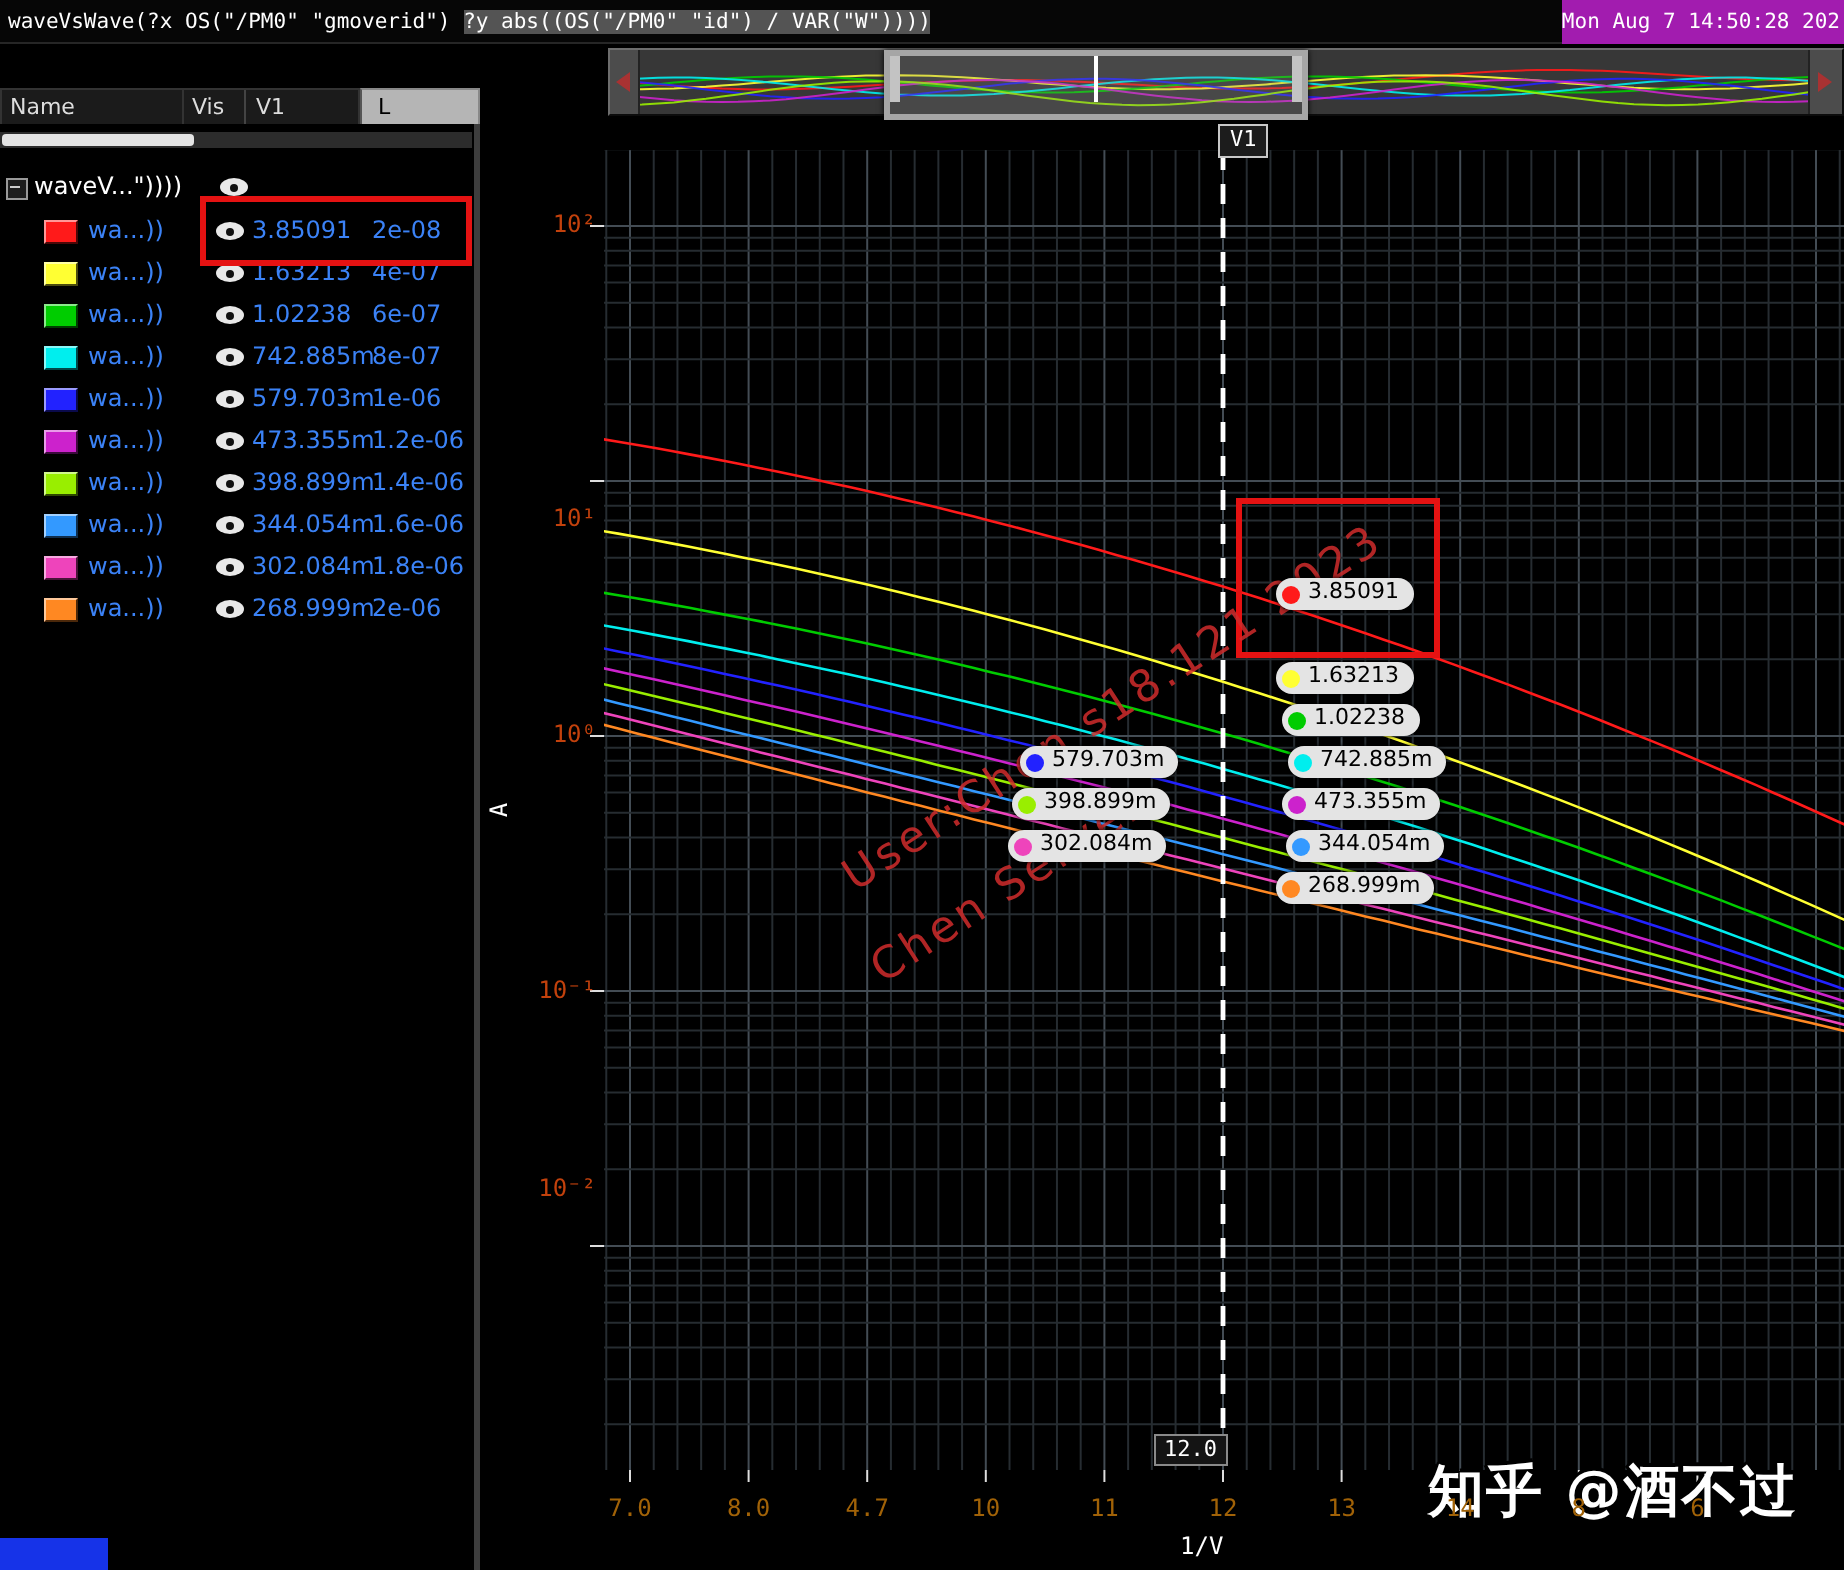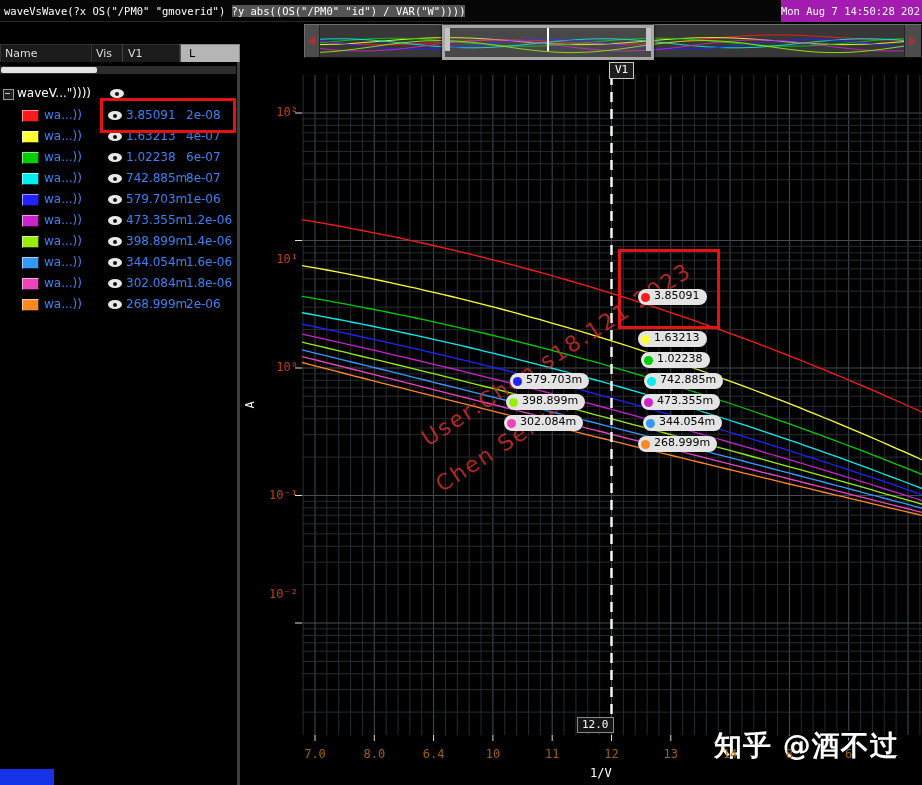--- a/index.html
+++ b/index.html
@@ -367,21 +367,21 @@
 
 <div id="wm-line-1" class="abs wm">User:Chen   s18.121   2023</div>
 <div id="wm-line-2" class="abs wm">Chen   Server</div>
 
 <div id="zhihu-watermark" class="abs">知乎 @酒不过</div>
 
 <div id="corner-box" class="abs"></div>
 
 <div class="xtick abs" style="left: 315px;">7.0</div>
 <div class="xtick abs" style="left: 374.3px;">8.0</div>
-<div class="xtick abs" style="left: 433.6px;">6.4</div>
+<div class="xtick abs" style="left: 433.6px;">4.7</div>
 <div class="xtick abs" style="left: 492.9px;">10</div>
 <div class="xtick abs" style="left: 552.2px;">11</div>
 <div class="xtick abs" style="left: 611.5px;">12</div>
 <div class="xtick abs" style="left: 670.8px;">13</div>
 <div class="xtick abs" style="left: 730.1px;">14</div>
 <div class="xtick abs" style="left: 789.4px;">8</div>
 <div class="xtick abs" style="left: 848.7px;">6</div>
 <div class="ytick abs" style="top: 105px;">10²</div>
 <div class="ytick abs" style="top: 232.5px; margin-top: 19px;">10¹</div>
 <div class="ytick abs" style="top: 360px;">10⁰</div>

